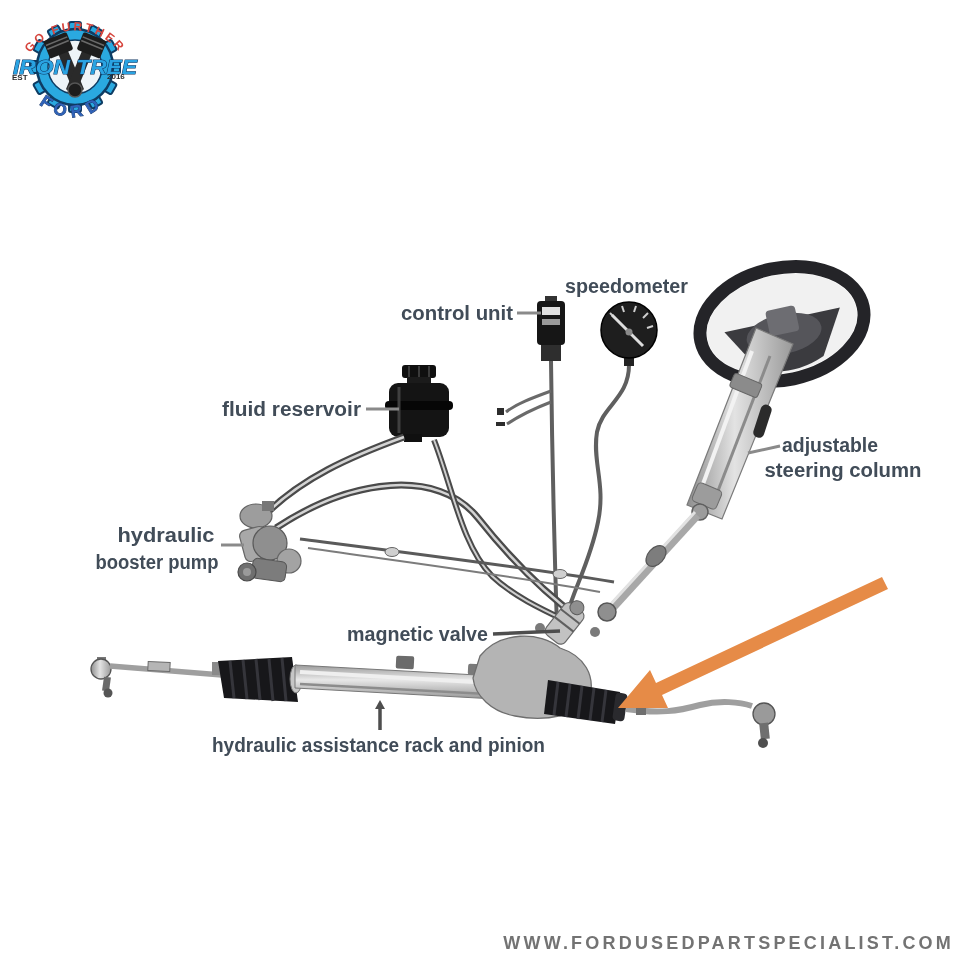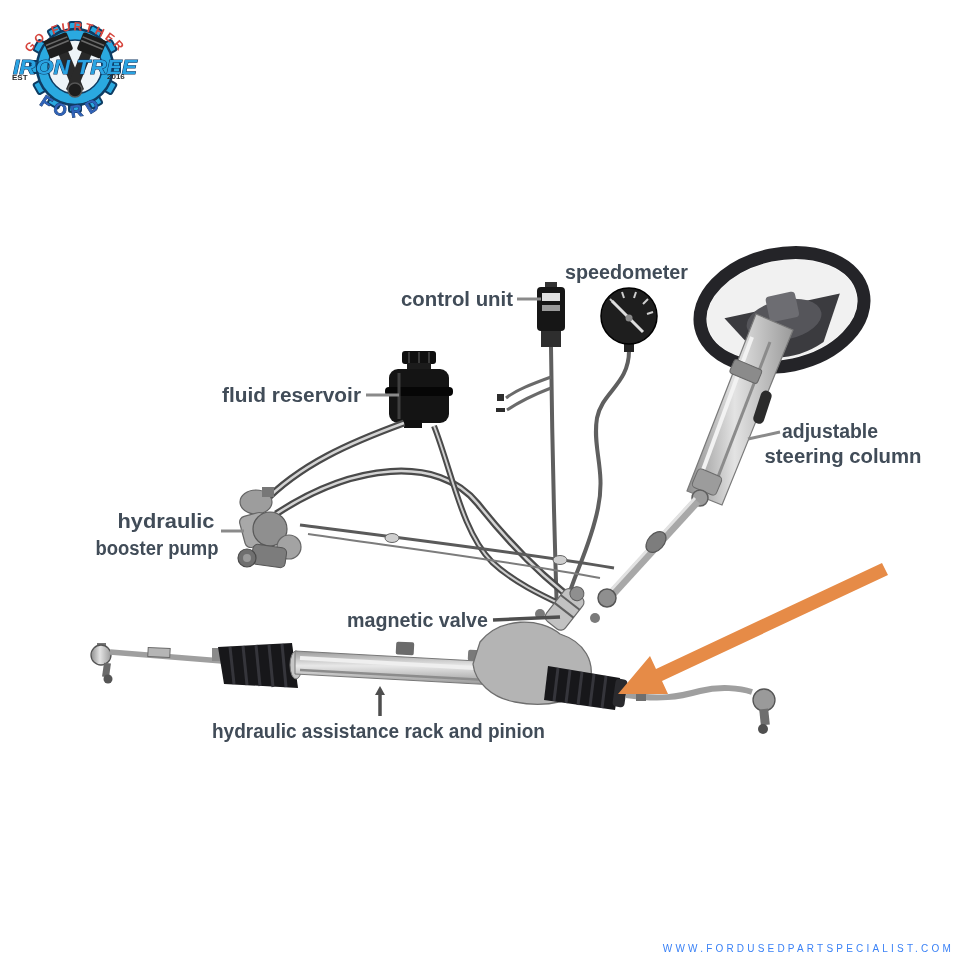--- a/index.html
+++ b/index.html
@@ -1,26 +1,26 @@
 <!DOCTYPE html>
 <html><head>
 <meta charset="utf-8">
 <style>
   html,body{margin:0;padding:0;background:#fff;}
   .canvas{
     position:relative;width:980px;height:980px;background:#ffffff;overflow:hidden;
     font-family:"Liberation Sans",sans-serif;
   }
   .logo-wrap{position:absolute;left:0;top:0;width:150px;height:130px;}
-  .diagram-wrap{position:absolute;left:0;top:2px;width:980px;height:923px;}
+  .diagram-wrap{position:absolute;left:0;top:16px;width:980px;height:923px;}
   svg text{font-family:"Liberation Sans","DejaVu Sans",sans-serif;}
   .part-label{fill:#414c58;font-weight:bold;font-size:20px;}
   .footer-url{
     position:absolute;right:26px;bottom:26px;
-    font-size:10px;font-weight:normal;letter-spacing:3.2px;color:#3b82f6;
+    font-size:18px;font-weight:bold;letter-spacing:3.2px;color:#737373;
   }
 </style>
 </head>
 <body>
 
 <div class="canvas">
 
   <div class="logo-wrap">
     <svg width="150" height="130" viewBox="0 0 150 130">
       <defs>

